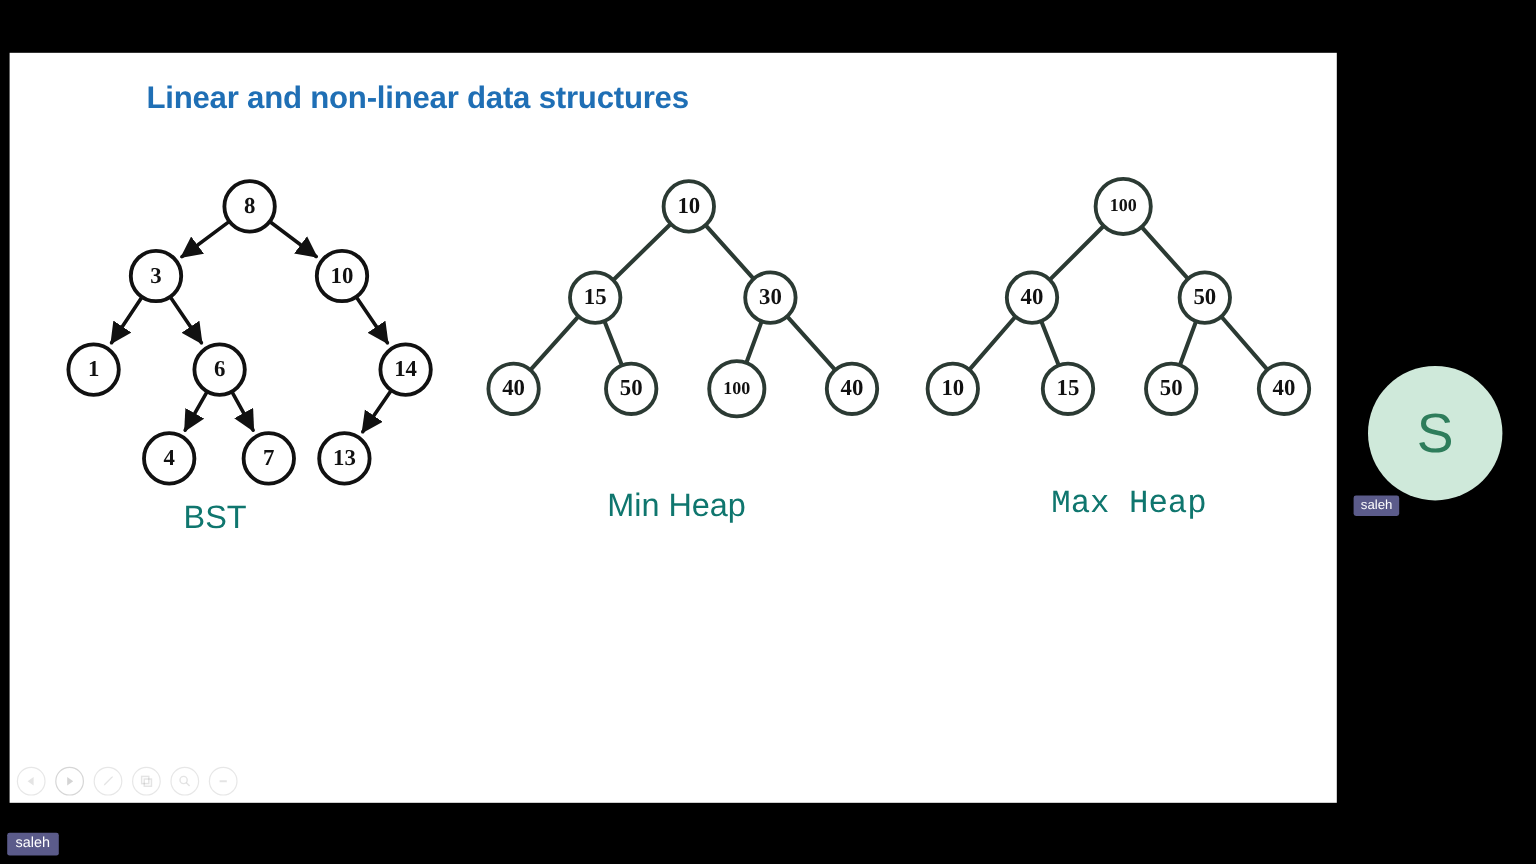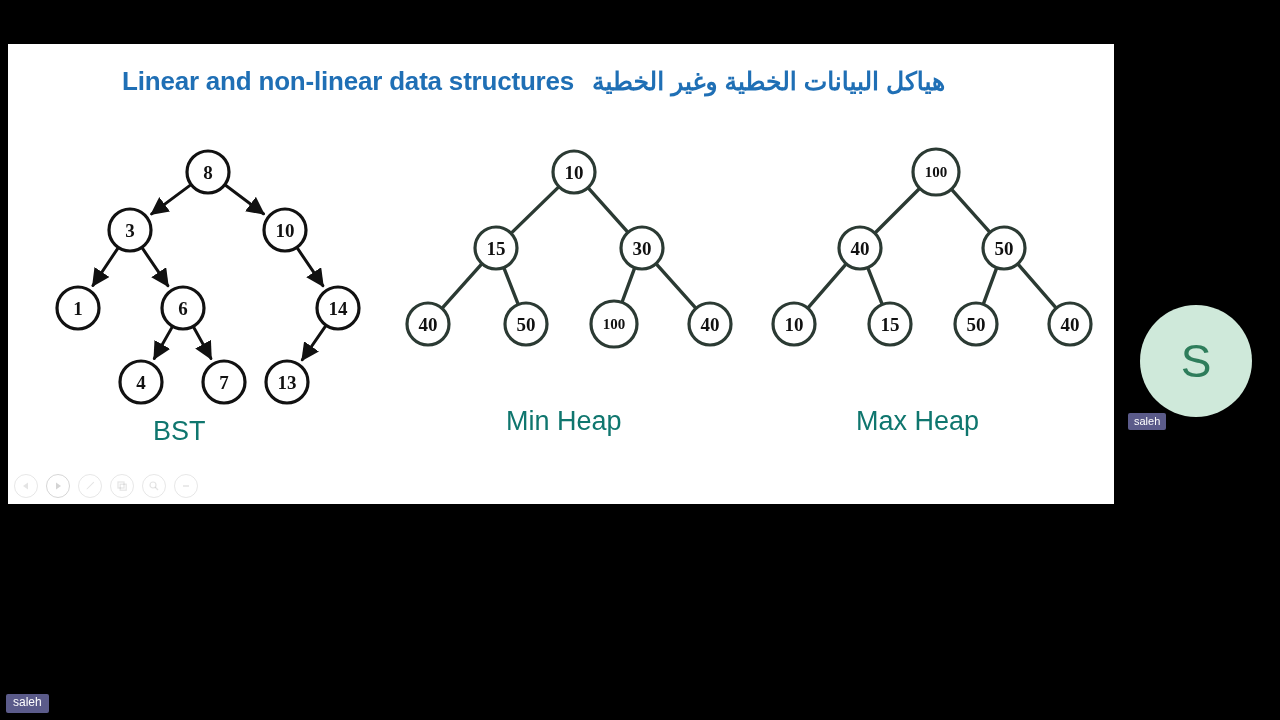--- a/index.html
+++ b/index.html
@@ -21,21 +21,21 @@
     inset: 0;
     background: #000000;
   }
 
   
   #slide {
     position: absolute;
     left: 8px;
     top: 44px;
     width: 1106px;
-    height: 460px;
+    height: 625px;
     background: #ffffff;
     overflow: hidden;
   }
 
   
   #title-row {
     position: absolute;
     left: 0;
     top: 22px;
     width: 1010px;
@@ -74,21 +74,21 @@
 
   
   .caption {
     position: absolute;
     font-size: 27px;
     color: #0f766e;
     white-space: nowrap;
   }
   #caption-bst { left: 145px; top: 372px; }
   #caption-min { left: 498px; top: 362px; }
-  #caption-max { left: 848px; top: 362px; }
+  #caption-max { left: 868px; top: 362px; font-family: Liberation Mono, monospace; }
 
   
   #slide-toolbar {
     position: absolute;
     left: 6px;
     bottom: 6px;
     display: flex;
     align-items: center;
     gap: 8px;
   }
@@ -157,21 +157,20 @@
 </style>
 </head>
 <body>
 
 <div id="stage">
 
   <div id="slide">
 
     <div id="title-row">
       <div id="title-en">Linear and non-linear data structures</div>
-      <div id="title-ar">هياكل البيانات الخطية وغير الخطية</div>
     </div>
 
     <div class="tree-panel" id="panel-bst">
       <svg class="tree-svg" id="svg-bst" width="360" height="300" viewBox="0 0 360 300">
         <defs>
           <marker id="arrow-bst" markerWidth="7" markerHeight="7" refX="5.4" refY="3" orient="auto" markerUnits="strokeWidth">
             <path d="M0,0 L6,3 L0,6 z" fill="#111111"></path>
           </marker>
         </defs>
         <g class="edges">

